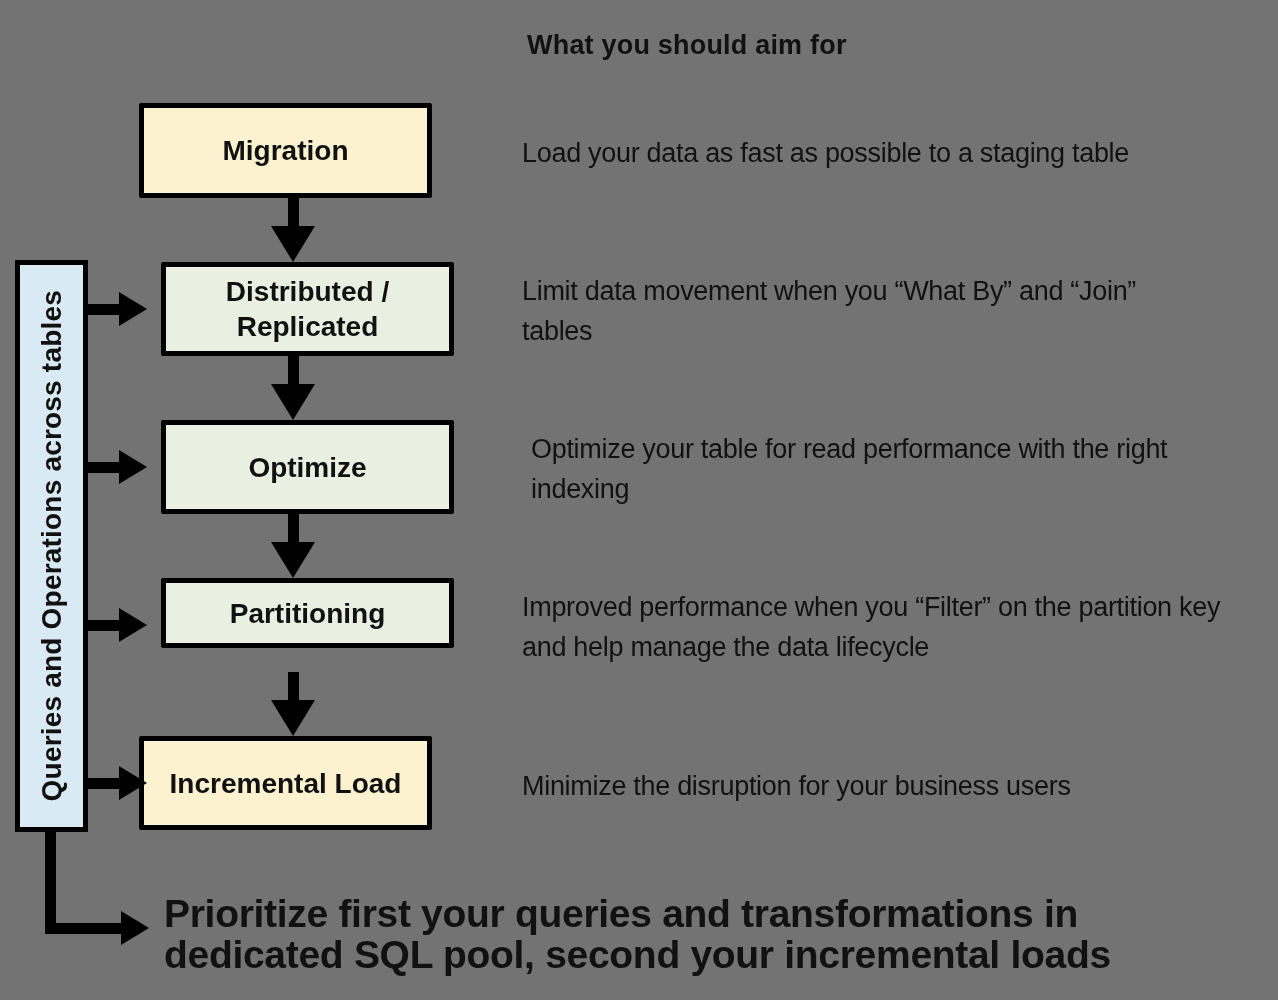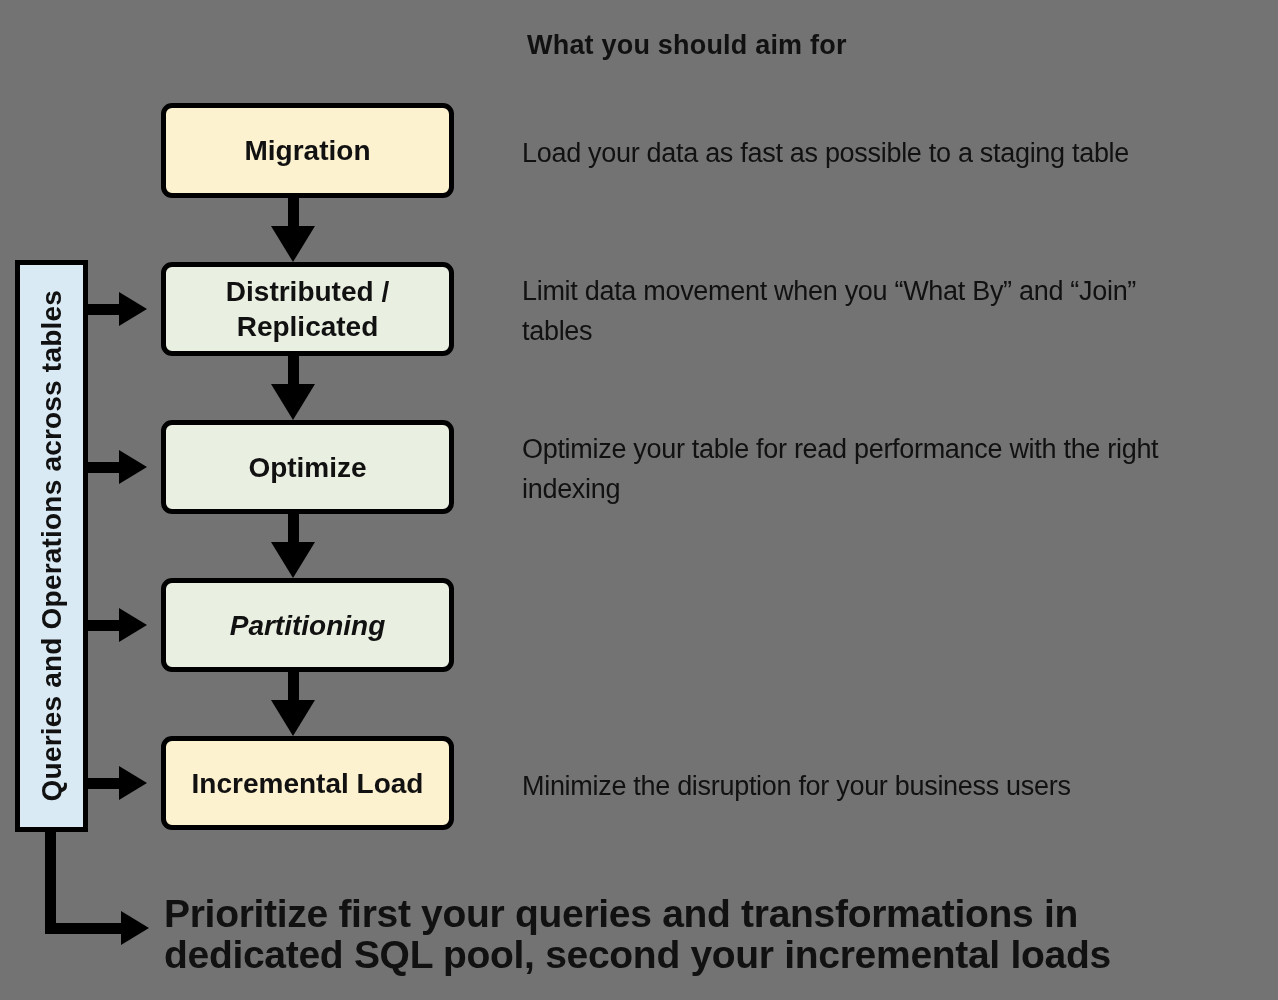--- a/index.html
+++ b/index.html
@@ -12,31 +12,31 @@
   html,body{margin:0;padding:0;background:#ffffff;}
   #canvas{
     position:relative;width:1278px;height:1000px;background:#737373;overflow:hidden;
     font-family:"Liberation Sans",sans-serif;color:var(--text);
   }
   .title{
     position:absolute;left:527px;top:30px;width:420px;
     font-size:27px;font-weight:bold;letter-spacing:0.2px;
   }
   .box{
-    position:absolute;left:161px;width:293px;box-sizing:border-box;
-    border:5px solid var(--stroke);border-radius:11px;
+    position:absolute;left:139px;width:293px;box-sizing:border-box;
+    border:5px solid var(--stroke);border-radius:2px;
     display:flex;align-items:center;justify-content:center;text-align:center;
     font-size:28px;font-weight:bold;line-height:35px;padding:0 4px;
   }
   .box.milestone{background:var(--milestone-fill);}
-  .box.process{background:var(--process-fill);}
+  .box.process{background:var(--process-fill);margin-left:22px;}
   #box-migration{top:103px;height:95px;}
   #box-distributed{top:262px;height:94px;}
   #box-indexing{top:420px;height:94px;}
-  #box-partitioning{top:578px;height:94px;font-style:italic;}
+  #box-partitioning{top:578px;height:70px;}
   #box-incremental{top:736px;height:94px;}
   .sidebar{
     position:absolute;left:15px;top:260px;width:73px;height:572px;box-sizing:border-box;
     border:5px solid var(--stroke);background:var(--side-fill);
     display:flex;align-items:center;justify-content:center;
   }
   .sidebar .vtext{
     writing-mode:vertical-rl;transform:rotate(180deg);
     font-size:28px;font-weight:bold;white-space:nowrap;letter-spacing:0.2px;
   }
@@ -49,21 +49,21 @@
   .head-right{
     position:absolute;width:0;height:0;
     border-top:17px solid transparent;border-bottom:17px solid transparent;
     border-left:28px solid var(--stroke);
   }
   .desc{
     position:absolute;left:522px;font-size:27px;line-height:40px;letter-spacing:-0.3px;
   }
   #desc-0{top:133px;width:760px;}
   #desc-1{top:271px;width:640px;}
-  #desc-2{top:429px;width:700px;}
+  #desc-2{top:429px;width:700px;margin-left:9px;}
   #desc-3{top:587px;width:700px;}
   #desc-4{top:766px;width:760px;}
   .footer-note{
     position:absolute;left:164px;top:893px;width:1015px;
     font-size:39px;font-weight:bold;line-height:41px;letter-spacing:-0.3px;
   }
 </style>
 </head>
 <body>
 
@@ -127,17 +127,18 @@
 
   <div>
     <div class="stem" style="left:45px;top:830px;width:11px;height:104px;"></div>
     <div class="stem" style="left:45px;top:923px;width:77px;height:11px;"></div>
     <div class="head-right" style="left:121px;top:911px;"></div>
   </div>
 
   <div class="desc" id="desc-0">Load your data as fast as possible to a staging table</div>
   <div class="desc" id="desc-1">Limit data movement when you “What By” and “Join” tables</div>
   <div class="desc" id="desc-2">Optimize your table for read performance with the right indexing</div>
+  <div class="desc" id="desc-3">Improved performance when you “Filter” on the partition key and help manage the data lifecycle</div>
   <div class="desc" id="desc-4">Minimize the disruption for your business users</div>
 
   <div class="footer-note">Prioritize first your queries and transformations in dedicated SQL pool, second your incremental loads</div>
 
 </div>
 
 </body></html>

